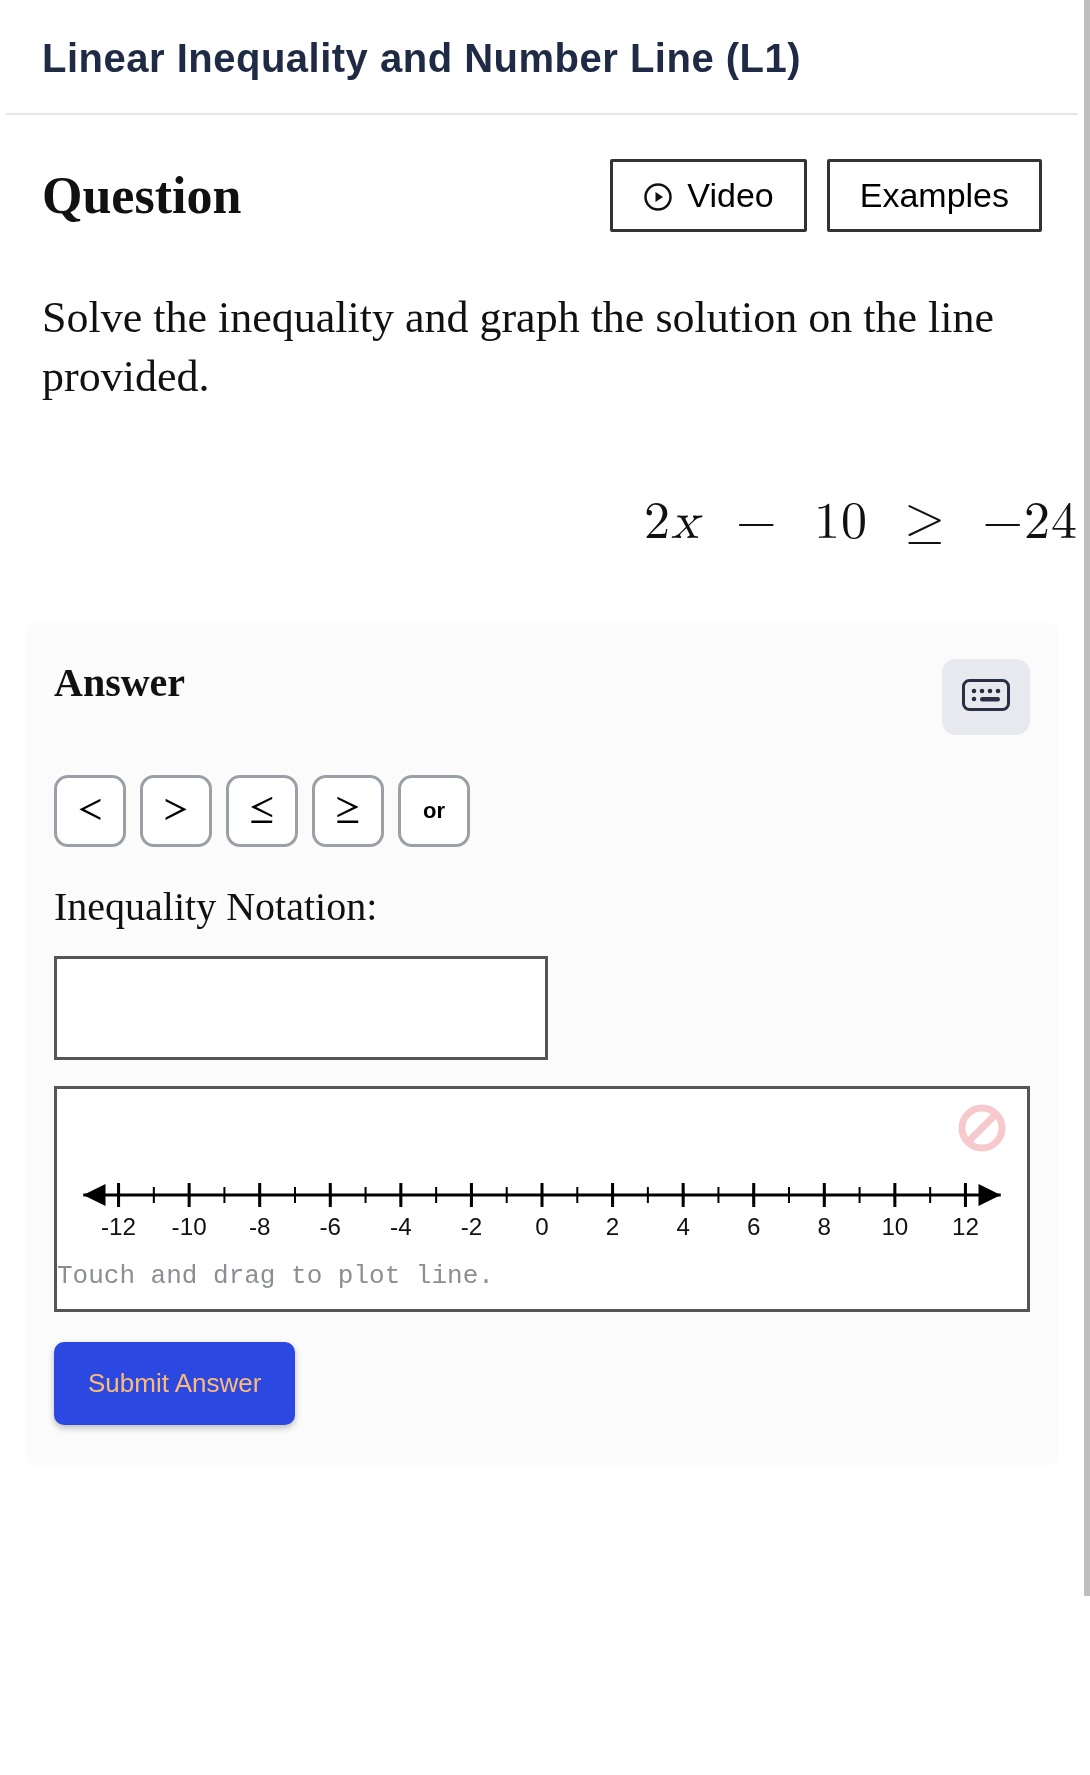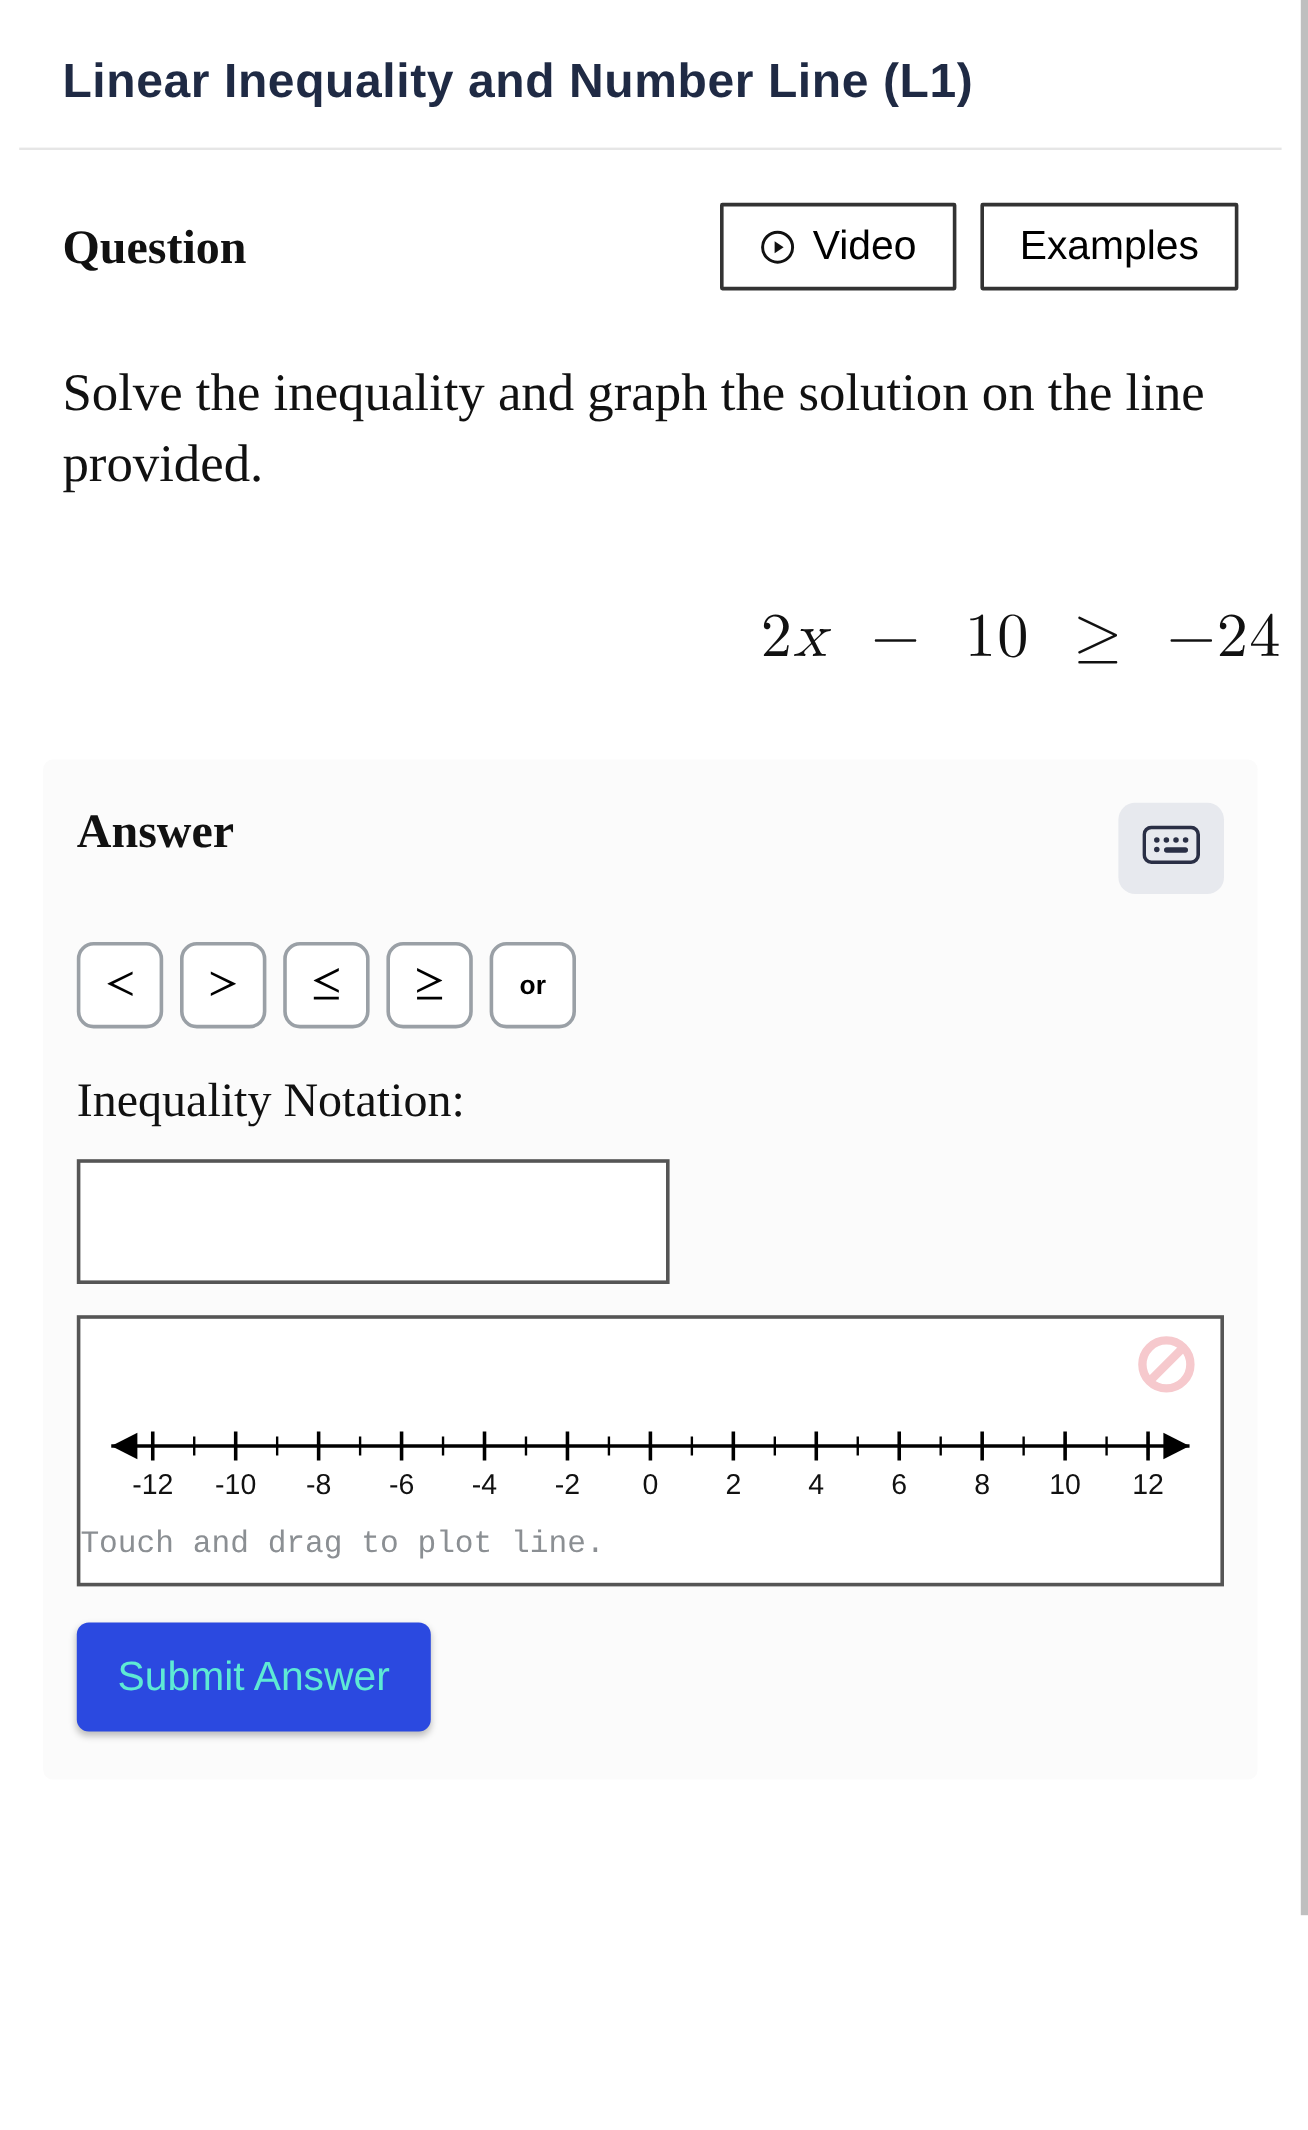--- a/index.html
+++ b/index.html
@@ -1,43 +1,43 @@
 <!DOCTYPE html>
 <html><head>
 <meta charset="utf-8">
 <style>
   * { box-sizing: border-box; margin: 0; padding: 0; }
   html, body { width: 1090px; height: 1775px; background: #fff; font-family: Georgia, 'Times New Roman', serif; color: #111; }
-  .page { width: 1090px; height: 1596px; position: relative; border-right: 6px solid #bfbfbf; padding: 16px; }
+  .page { width: 1090px; height: 1596px; position: relative; border-right: 6px solid #bfbfbf; padding: 6px; }
   .inner { padding: 30px 36px 0 36px; }
   .title { font-family: Verdana, Geneva, sans-serif; font-weight: 700; color: #1f2a44; font-size: 40px; letter-spacing: 0.5px; padding-bottom: 32px; }
   .hr { border: none; border-top: 2px solid #e6e6e6; margin: 0 0 0 0; }
   .qrow { display: flex; align-items: center; justify-content: space-between; padding: 44px 36px 0 36px; }
-  .qtitle { font-family: Georgia, serif; font-weight: 700; font-size: 40px; }
+  .qtitle { font-family: Georgia, serif; font-weight: 700; font-size: 52px; }
   .btns { display: flex; gap: 20px; }
   .obtn { display: inline-flex; align-items: center; justify-content: center; gap: 14px; border: 3px solid #333; border-radius: 2px; background: #fff; padding: 14px 30px; font-family: Verdana, Geneva, sans-serif; font-size: 34px; cursor: pointer; }
   .obtn .picon { width: 30px; height: 30px; }
   .prompt { font-family: Georgia, serif; font-size: 44px; line-height: 1.35; padding: 56px 36px 0 36px; }
   .eqwrap { width: 100%; text-align: right; padding: 84px 0 70px 0; }
   .eq { font-family: 'Latin Modern Math', 'STIX Two Math', 'Cambria Math', Georgia, serif; font-size: 52px; letter-spacing: 1px; display: inline-block; padding-left: 120px; }
   .eq .x { font-style: italic; }
   .answerbox { margin: 0 20px 0 20px; background: #fbfbfb; border-radius: 8px; padding: 36px 28px 40px 28px; }
   .arow { display: flex; justify-content: space-between; }
   .atitle { font-family: Georgia, serif; font-weight: 700; font-size: 40px; }
   .kbbtn { width: 88px; height: 76px; border-radius: 14px; background: #e7e9ee; display: flex; align-items: center; justify-content: center; cursor: pointer; }
   .oprow { display: flex; gap: 14px; padding: 40px 0 0 0; }
   .opbtn { width: 72px; height: 72px; border: 3px solid #9aa0a6; border-radius: 14px; background: #fff; display: flex; align-items: center; justify-content: center; font-family: 'STIX Two Math', 'Cambria Math', Georgia, serif; font-size: 36px; cursor: pointer; }
   .opbtn.or { font-family: Verdana, Geneva, sans-serif; font-size: 22px; font-weight: bold; }
   .sect { font-family: Georgia, serif; font-size: 40px; padding-top: 36px; }
   .ineqinput { margin-top: 26px; width: 494px; height: 104px; border: 3px solid #555; background: #fff; }
   .nlbox { margin-top: 26px; width: 100%; height: 226px; border: 3px solid #555; background: #fff; position: relative; }
   .clearbtn { position: absolute; top: 14px; right: 18px; width: 54px; height: 54px; border-radius: 50%; display: flex; align-items: center; justify-content: center; }
   .nlcap { position: absolute; left: 0; right: 0; bottom: 18px; text-align: left; font-family: Liberation Mono, monospace; color: #8b8f93; font-size: 26px; }
   .nlsvg { position: absolute; left: 0; right: 0; top: 78px; width: 100%; height: 90px; }
-  .submit { margin-top: 30px; display: inline-block; background: #2b49e0; color: #5eead4; font-family: Verdana, Geneva, sans-serif; font-size: 34px; padding: 26px 34px; border-radius: 10px; cursor: pointer; border: none; box-shadow: 0 3px 6px rgba(0,0,0,0.25); }
+  .submit { margin-top: 30px; display: inline-block; background: #2b49e0; color: #fdba74; font-family: Verdana, Geneva, sans-serif; font-size: 26px; padding: 26px 34px; border-radius: 10px; cursor: pointer; border: none; box-shadow: 0 3px 6px rgba(0,0,0,0.25); }
   .tlabel { font-family: Verdana, Geneva, sans-serif; font-size: 24px; fill: #111; text-anchor: middle; }
 </style>
 </head>
 <body>
 
 <div class="page">
   <div class="inner">
     <div class="title">Linear Inequality and Number Line (L1)</div>
   </div>
   <hr class="hr">

